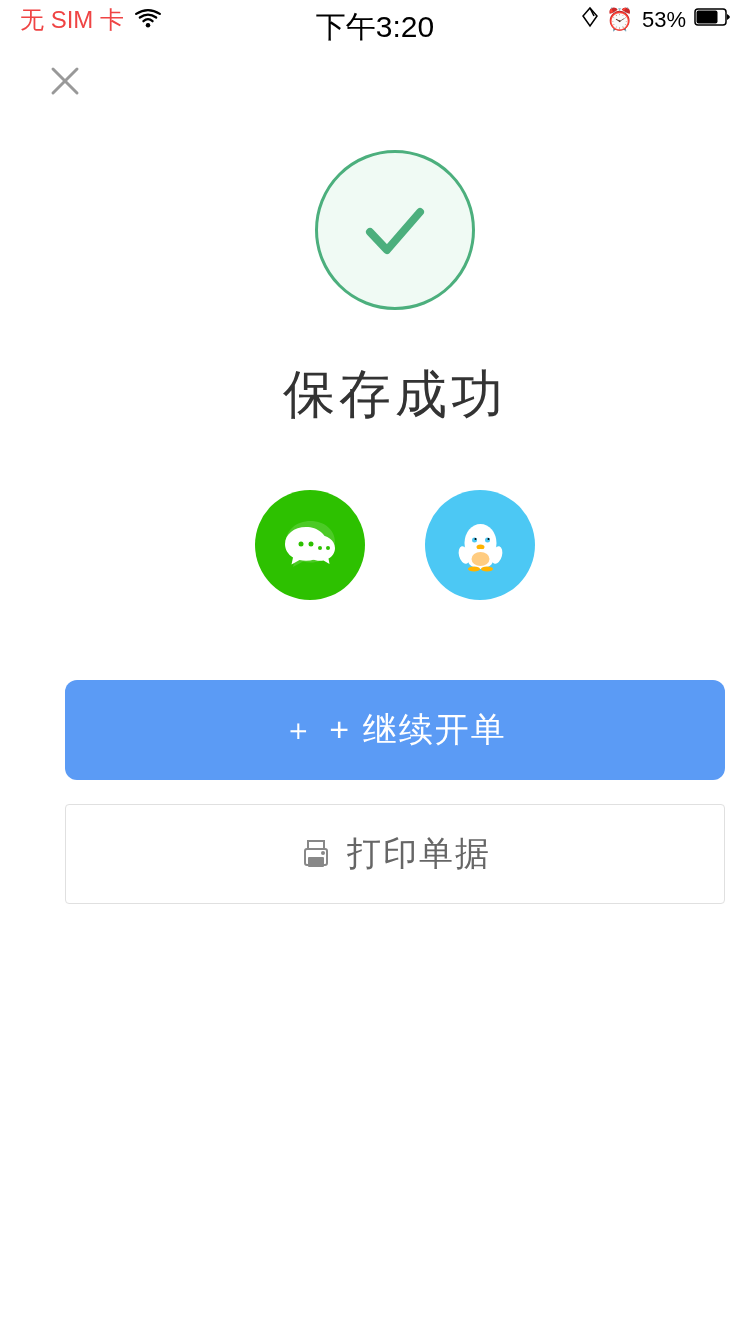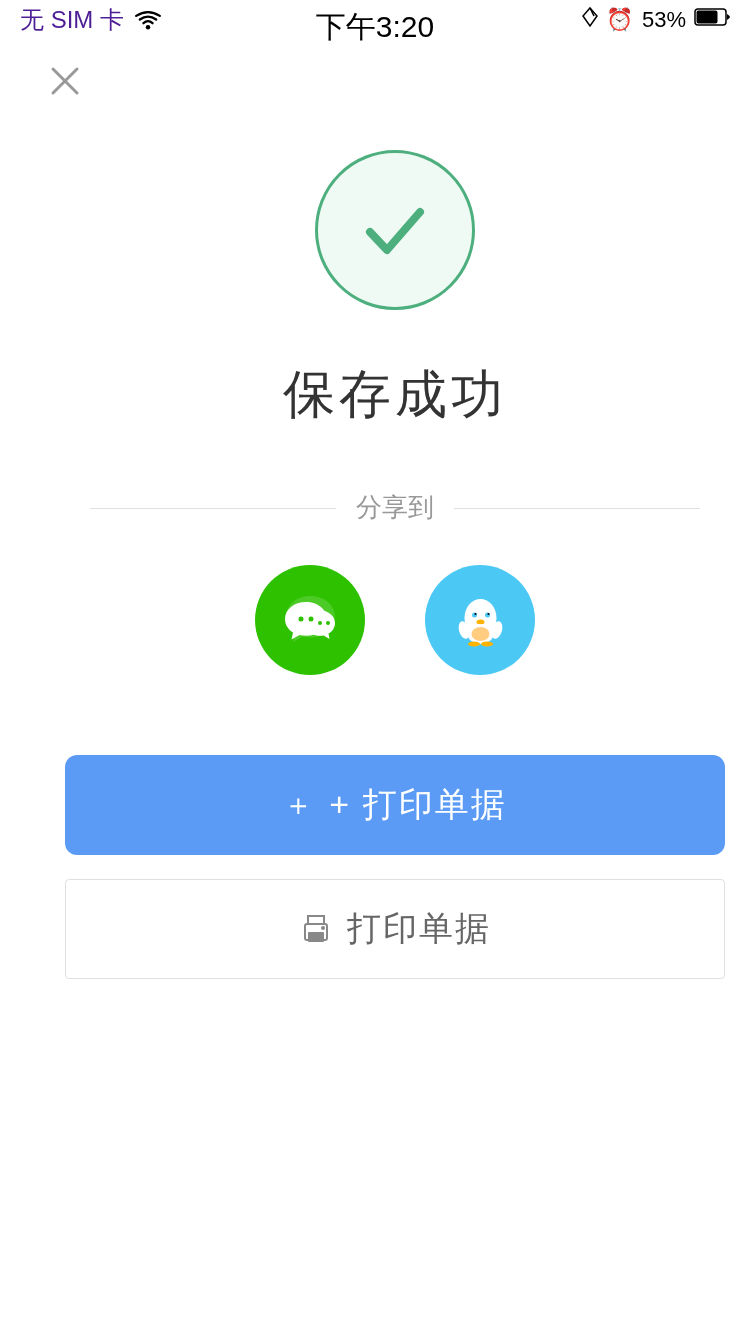--- a/index.html
+++ b/index.html
@@ -25,23 +25,23 @@
       background: #ffffff;
       display: flex;
       align-items: center;
       justify-content: space-between;
       padding: 0 20px;
     }
 
     .status-left {
       font-size: 24px;
       font-weight: 500;
-      color: #4c1d95;
-      display: flex;
-      align-items: flex-end;
+      color: #ef4444;
+      display: flex;
+      align-items: center;
       gap: 10px;
     }
 
     .status-center {
       font-size: 30px;
       font-weight: 500;
       color: #000;
       position: absolute;
       left: 50%;
       transform: translateX(-50%);
@@ -274,23 +274,20 @@
 
   <div class="success-circle">
     <svg class="checkmark" viewBox="0 0 80 80" fill="none" xmlns="http://www.w3.org/2000/svg">
       <path d="M15 42 L32 60 L65 22" stroke="#4caf7d" stroke-width="8" stroke-linecap="round" stroke-linejoin="round"></path>
     </svg>
   </div>
 
   <div class="success-title">保存成功</div>
 
   <div class="share-section">
-    <div class="share-divider">
-      <span class="share-label">分享到</span>
-    </div>
     <div class="share-icons">
       <button class="share-icon-btn wechat-btn">
         <svg viewBox="0 0 65 65" fill="white" xmlns="http://www.w3.org/2000/svg">
 
           <ellipse cx="24" cy="28" rx="18" ry="15" fill="white" opacity="0"></ellipse>
           <path d="M32.5 8 C18 8 8 17.5 8 29 C8 35.5 11.5 41.5 17 45.5 L15 54 L25 48.5 C27.4 49.2 30 49.5 32.5 49.5 C47 49.5 57 40 57 28.75 C57 17.5 47 8 32.5 8Z" fill="white" opacity="0.15"></path>
 
           <path d="M28 14 C16 14 7 21.5 7 31 C7 36.5 10 41.5 15 44.5 L13.5 51.5 L21.5 47 C23.5 47.5 25.7 47.8 28 47.8 C40 47.8 49 40.3 49 31 C49 21.7 40 14 28 14Z" fill="white"></path>
 
           <circle cx="23" cy="31" r="2.5" fill="#2dc100"></circle>
@@ -325,21 +322,21 @@
 
           <ellipse cx="32.5" cy="46" rx="9" ry="7" fill="#ffcc80"></ellipse>
         </svg>
       </button>
     </div>
   </div>
 
   <div class="actions">
     <button class="btn-primary">
       <span class="btn-icon">＋</span>
-      <span style="font-size:34px;letter-spacing:2px;">+ 打印单据</span>
+      <span style="font-size:34px;letter-spacing:2px;">+ 继续开单</span>
     </button>
 
     <button class="btn-secondary">
       <span class="btn-icon">
         <svg width="34" height="34" viewBox="0 0 34 34" fill="none" xmlns="http://www.w3.org/2000/svg">
           <rect x="6" y="12" width="22" height="16" rx="2" stroke="#888" stroke-width="2"></rect>
           <rect x="9" y="20" width="16" height="10" rx="1" fill="#888"></rect>
           <path d="M9 12 L9 4 L25 4 L25 12" stroke="#888" stroke-width="2"></path>
           <circle cx="24" cy="16" r="2" fill="#888"></circle>
         </svg>

